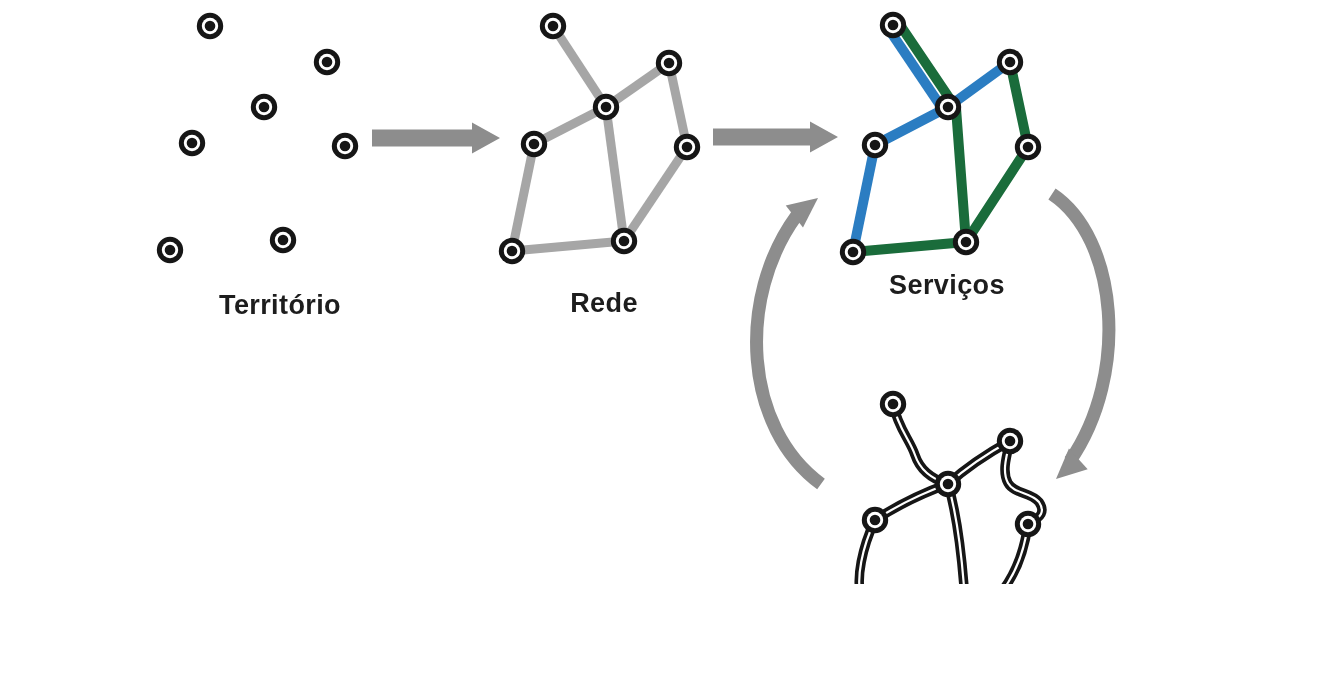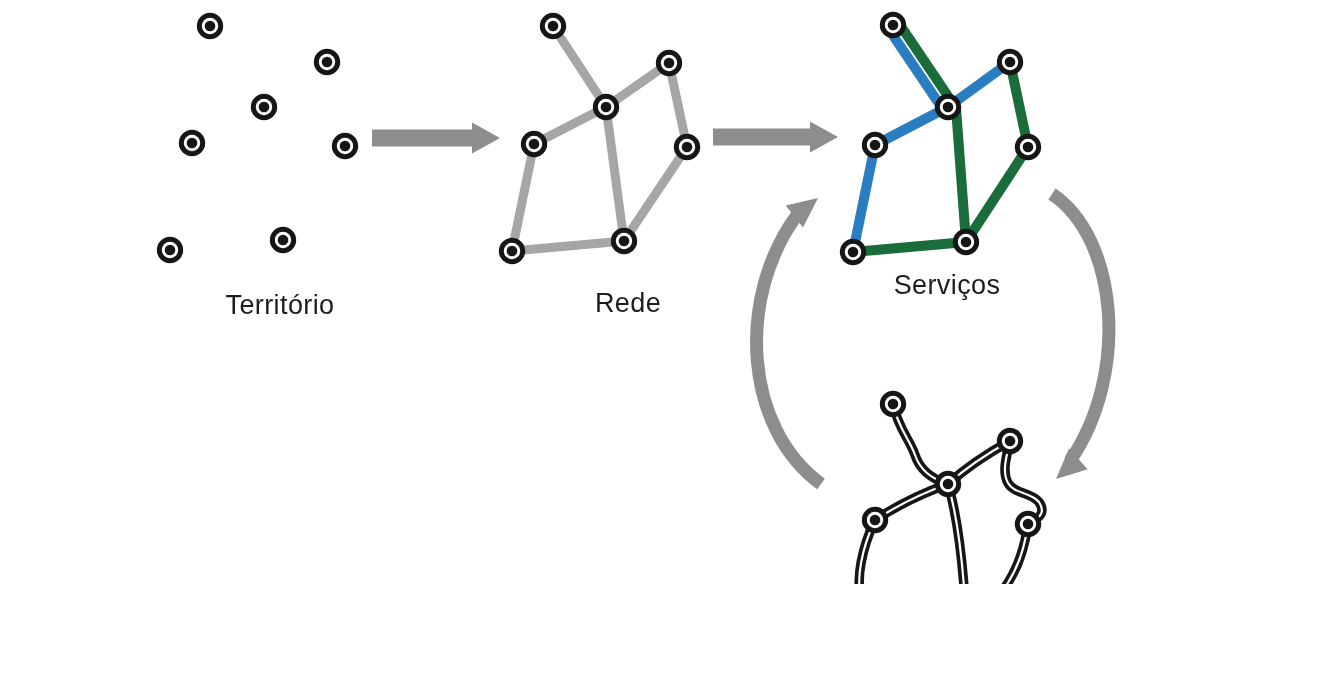--- a/index.html
+++ b/index.html
@@ -2,20 +2,21 @@
 <html><head>
 <meta charset="utf-8">
 <style>
   html,body{margin:0;padding:0;background:#ffffff;}
   .stage{
     position:relative;
     width:1330px;height:584px;
     background:#ffffff;
     overflow:hidden;
     font-family:"Liberation Sans", sans-serif;
+    font-weight:bold;
   }
   #net-svg{position:absolute;left:0;top:0;width:1330px;height:698px;display:block;}
   .label{
     position:absolute;
     transform:translateX(-50%);
     font-size:27px;
     letter-spacing:0.4px;
     color:#1d1d1d;
     white-space:nowrap;
     line-height:1;
@@ -209,15 +210,15 @@
         </g>
         <g>
           <circle cx="966" cy="618" r="13.2" fill="#161616"></circle>
           <circle cx="966" cy="618" r="8.2" fill="#ffffff"></circle>
           <circle cx="966" cy="618" r="5.3" fill="#161616"></circle>
         </g>
       </g>
     </svg>
 
   <div class="label" style="left:280px;top:292px">Território</div>
-  <div class="label" style="left:628px;top:290px">Rede</div>
+  <div class="label" style="left:604px;top:290px">Rede</div>
   <div class="label" style="left:947px;top:272px">Serviços</div>
 </div>
 
 </body></html>

